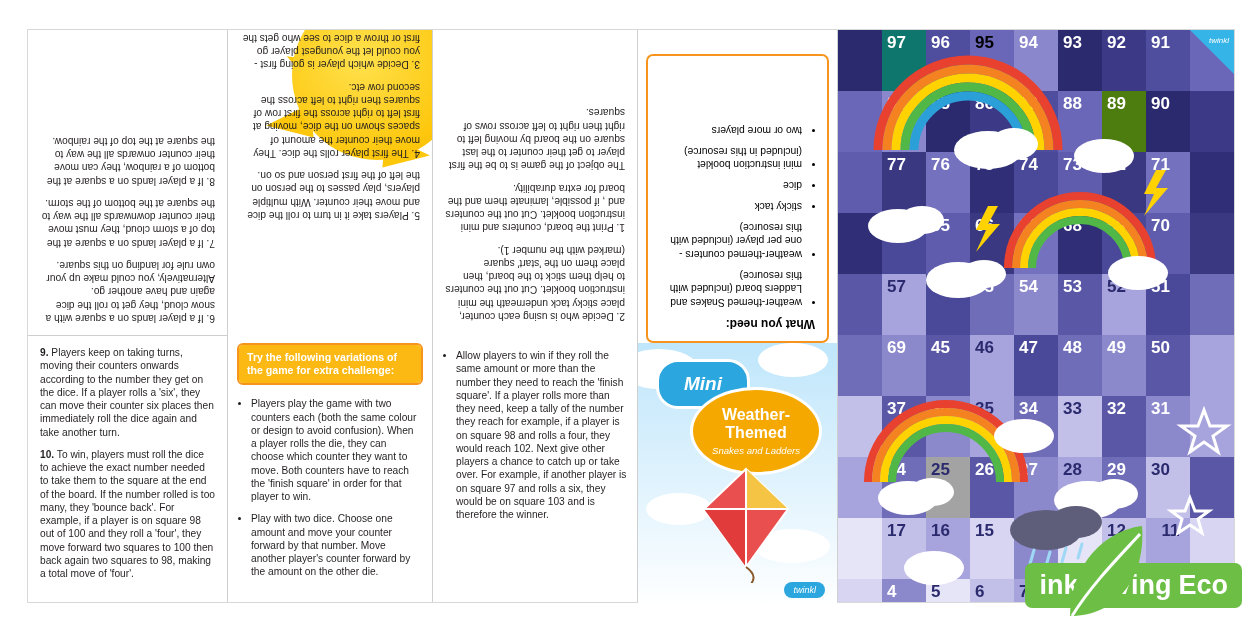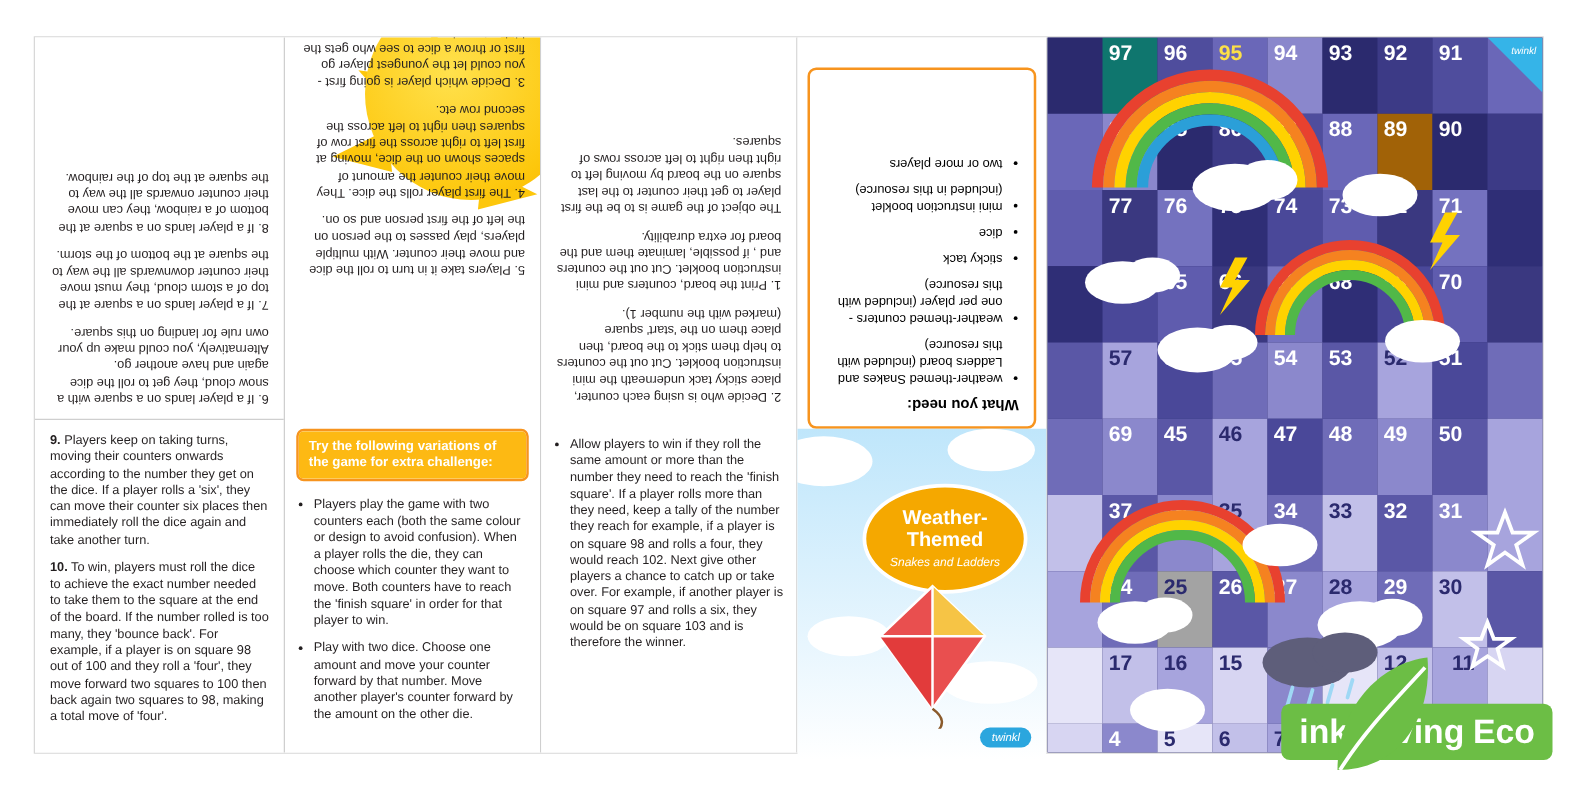--- a/index.html
+++ b/index.html
@@ -162,20 +162,21 @@
           <li>mini instruction booklet (included in this resource)</li>
           <li>two or more players</li>
         </ul>
       </div>
     </div>
     <div class="coverwrap">
       <div class="cloud" style="left:-18px;top:6px;width:78px;height:40px;"></div>
       <div class="cloud" style="left:120px;top:0px;width:70px;height:34px;"></div>
       <div class="cloud" style="left:8px;top:150px;width:66px;height:32px;"></div>
       <div class="cloud" style="left:116px;top:186px;width:76px;height:34px;"></div>
+      <div class="badge">Mini</div>
       <div class="oval">
         <div class="l1">Weather-Themed</div>
         <div class="l2">Snakes and Ladders</div>
       </div>
       <svg class="kite" width="100" height="120" viewBox="0 0 100 120">
         <polygon points="50,6 92,46 50,104 8,46" fill="#e94f4f" stroke="#ffffff" stroke-width="2"></polygon>
         <polygon points="50,6 92,46 50,46" fill="#f6c445"></polygon>
         <polygon points="8,46 50,46 50,104" fill="#e23b3b"></polygon>
         <line x1="50" y1="6" x2="50" y2="104" stroke="#ffffff" stroke-width="2"></line>
         <line x1="8" y1="46" x2="92" y2="46" stroke="#ffffff" stroke-width="2"></line>
@@ -188,21 +189,21 @@
   <div class="panel" id="panel5">
     <div id="grid">
         <div class="cell" style="background: rgb(43, 42, 110);"></div>
         <div class="cell" style="background: #0f766e;">
           <span style="color: rgb(255, 255, 255);">97</span>
         </div>
         <div class="cell" style="background: rgb(79, 77, 157);">
           <span style="color: rgb(255, 255, 255);">96</span>
         </div>
         <div class="cell" style="background: rgb(106, 103, 184);">
-          <span style="color: #fde047;">95</span>
+          <span style="color: #000000;">95</span>
         </div>
         <div class="cell" style="background: rgb(138, 135, 204);">
           <span style="color: rgb(255, 255, 255);">94</span>
         </div>
         <div class="cell" style="background: rgb(43, 42, 110);">
           <span style="color: rgb(255, 255, 255);">93</span>
         </div>
         <div class="cell" style="background: rgb(60, 58, 134);">
           <span style="color: rgb(255, 255, 255);">92</span>
         </div>
@@ -219,21 +220,21 @@
         </div>
         <div class="cell" style="background: rgb(60, 58, 134);">
           <span style="color: rgb(255, 255, 255);">86</span>
         </div>
         <div class="cell" style="background: rgb(79, 77, 157);">
           <span style="color: rgb(255, 255, 255);">87</span>
         </div>
         <div class="cell" style="background: rgb(106, 103, 184);">
           <span style="color: rgb(255, 255, 255);">88</span>
         </div>
-        <div class="cell" style="background: #a16207;">
+        <div class="cell" style="background: #4d7c0f;">
           <span style="color: rgb(255, 255, 255);">89</span>
         </div>
         <div class="cell" style="background: rgb(43, 42, 110);">
           <span style="color: rgb(255, 255, 255);">90</span>
         </div>
         <div class="cell" style="background: rgb(60, 58, 134);"></div>
         <div class="cell" style="background: rgb(95, 92, 174);"></div>
         <div class="cell" style="background: rgb(58, 56, 128);">
           <span style="color: rgb(255, 255, 255);">77</span>
         </div>

